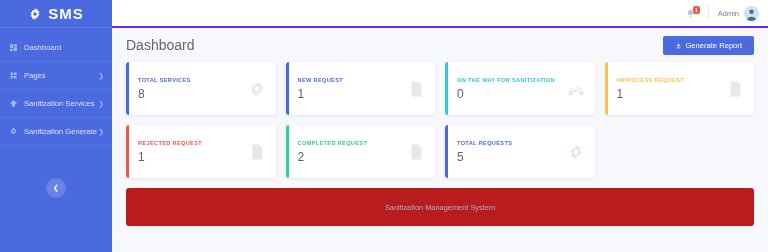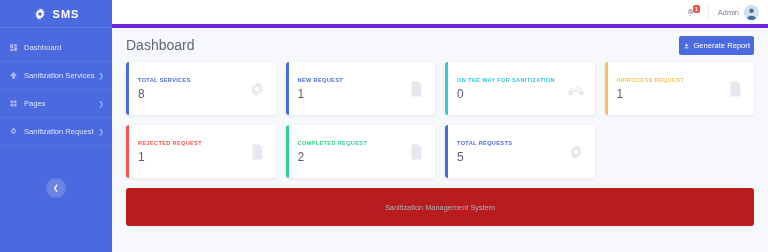--- a/index.html
+++ b/index.html
@@ -18,21 +18,21 @@
     display: flex; flex-direction: column;
     position: relative;
   }
   .brand {
     height: 28px; display: flex; align-items: center;
     justify-content: center; gap: 6px;
     border-bottom: 1px solid rgba(255,255,255,0.10);
   }
   .brand-icon { width: 14px; height: 14px; color: #ffffff; display: block; }
   .brand-text {
-    color: #ffffff; font-size: 11px; font-weight: bold;
+    color: #ffffff; font-size: 15px; font-weight: bold;
     letter-spacing: 1px;
   }
   .nav { padding-top: 6px; }
   .nav-item {
     display: flex; align-items: center;
     height: 28px; padding: 0 8px 0 9px;
     color: rgba(255,255,255,0.80);
     font-size: 7.6px;
     border-bottom: 1px solid rgba(255,255,255,0.07);
     cursor: pointer;
@@ -56,21 +56,21 @@
     display: flex; align-items: center; justify-content: center;
     cursor: pointer;
   }
 
   
   .main { flex: 1 1 auto; height: 252px; display: flex; flex-direction: column; background: #f7f8fc; }
   .topbar {
     height: 28px; background: #ffffff;
     display: flex; align-items: center; justify-content: flex-end;
     padding-right: 9px; gap: 0;
-    border-bottom: 4px solid #6d28d9;
+    border-bottom: 2px solid #6d28d9;
   }
   .bell-wrap { position: relative; width: 16px; height: 16px; display:flex; align-items:center; justify-content:center; cursor: pointer; }
   .bell-wrap svg { width: 9px; height: 9px; color: #b9bdcc; display:block; }
   .bell-badge {
     position: absolute; top: 1px; right: -1px;
     background: #f4564e; color: #fff;
     font-size: 5px; line-height: 1;
     padding: 1.5px 2px; border-radius: 2px;
     font-weight: bold;
   }
@@ -84,21 +84,21 @@
   .avatar svg { width: 15px; height: 15px; display: block; }
 
   .pagehead {
     height: 34px; display: flex; align-items: center;
     justify-content: space-between; padding: 0 14px;
   }
   .page-title { font-size: 14px; color: #616675; font-weight: normal; }
   .gen-btn {
     background: #4c6ae0; color: #fff;
     font-size: 7.6px; border: none; border-radius: 2px;
-    padding: 5px 4px; display: flex; align-items: center; gap: 3px;
+    padding: 5px 12px; display: flex; align-items: center; gap: 3px;
     cursor: pointer;
   }
   .gen-btn svg { width: 7px; height: 7px; display: block; }
 
   
   .cards {
     display: grid;
     grid-template-columns: repeat(4, 1fr);
     gap: 10px;
     padding: 0 14px;
@@ -161,45 +161,45 @@
               <path d="M3 13h8V3H3v10zm0 8h8v-6H3v6zm10 0h8V11h-8v10zm0-18v6h8V3h-8z"></path>
             </svg>
         </span>
         <span class="nav-label">Dashboard</span>
         <span class="nav-chev"></span>
       </div>
 
       <div class="nav-item">
         <span class="nav-ico">
           <svg viewBox="0 0 24 24" fill="currentColor">
-              <path d="M12 3a4 4 0 014 4v1h1a3 3 0 010 6h-1v4a3 3 0 01-3 3h-2a3 3 0 01-3-3v-4H7a3 3 0 010-6h1V7a4 4 0 014-4z"></path>
-            </svg>
-        </span>
-        <span class="nav-label">Sanitization Services</span>
+              <path d="M4 4h7v7H4zm9 0h7v7h-7zM4 13h7v7H4zm9 0h7v7h-7z"></path>
+            </svg>
+        </span>
+        <span class="nav-label">Pages</span>
         <span class="nav-chev">❯</span>
       </div>
 
       <div class="nav-item">
         <span class="nav-ico">
           <svg viewBox="0 0 24 24" fill="currentColor">
-              <path d="M4 4h7v7H4zm9 0h7v7h-7zM4 13h7v7H4zm9 0h7v7h-7z"></path>
-            </svg>
-        </span>
-        <span class="nav-label">Pages</span>
+              <path d="M12 3a4 4 0 014 4v1h1a3 3 0 010 6h-1v4a3 3 0 01-3 3h-2a3 3 0 01-3-3v-4H7a3 3 0 010-6h1V7a4 4 0 014-4z"></path>
+            </svg>
+        </span>
+        <span class="nav-label">Sanitization Services</span>
         <span class="nav-chev">❯</span>
       </div>
 
       <div class="nav-item">
         <span class="nav-ico">
           <svg viewBox="0 0 24 24" fill="currentColor">
             <path d="M12 2l1.5 2.8 3.1-.9-.3 3.2 3 1.1-2.1 2.5 2.1 2.5-3 1.1.3 3.2-3.1-.9L12 20l-1.5-2.8-3.1.9.3-3.2-3-1.1 2.1-2.5L4.7 8.2l3-1.1-.3-3.2 3.1.9z"></path>
             <circle cx="12" cy="11" r="2.7" fill="#4c6ae0"></circle>
           </svg>
         </span>
-        <span class="nav-label">Sanitization Request</span>
+        <span class="nav-label">Sanitization Generate</span>
         <span class="nav-chev">❯</span>
       </div>
 
 
     </div>
 
     <div class="collapse-wrap">
       <div class="collapse-btn">❮</div>
     </div>
   </div>

